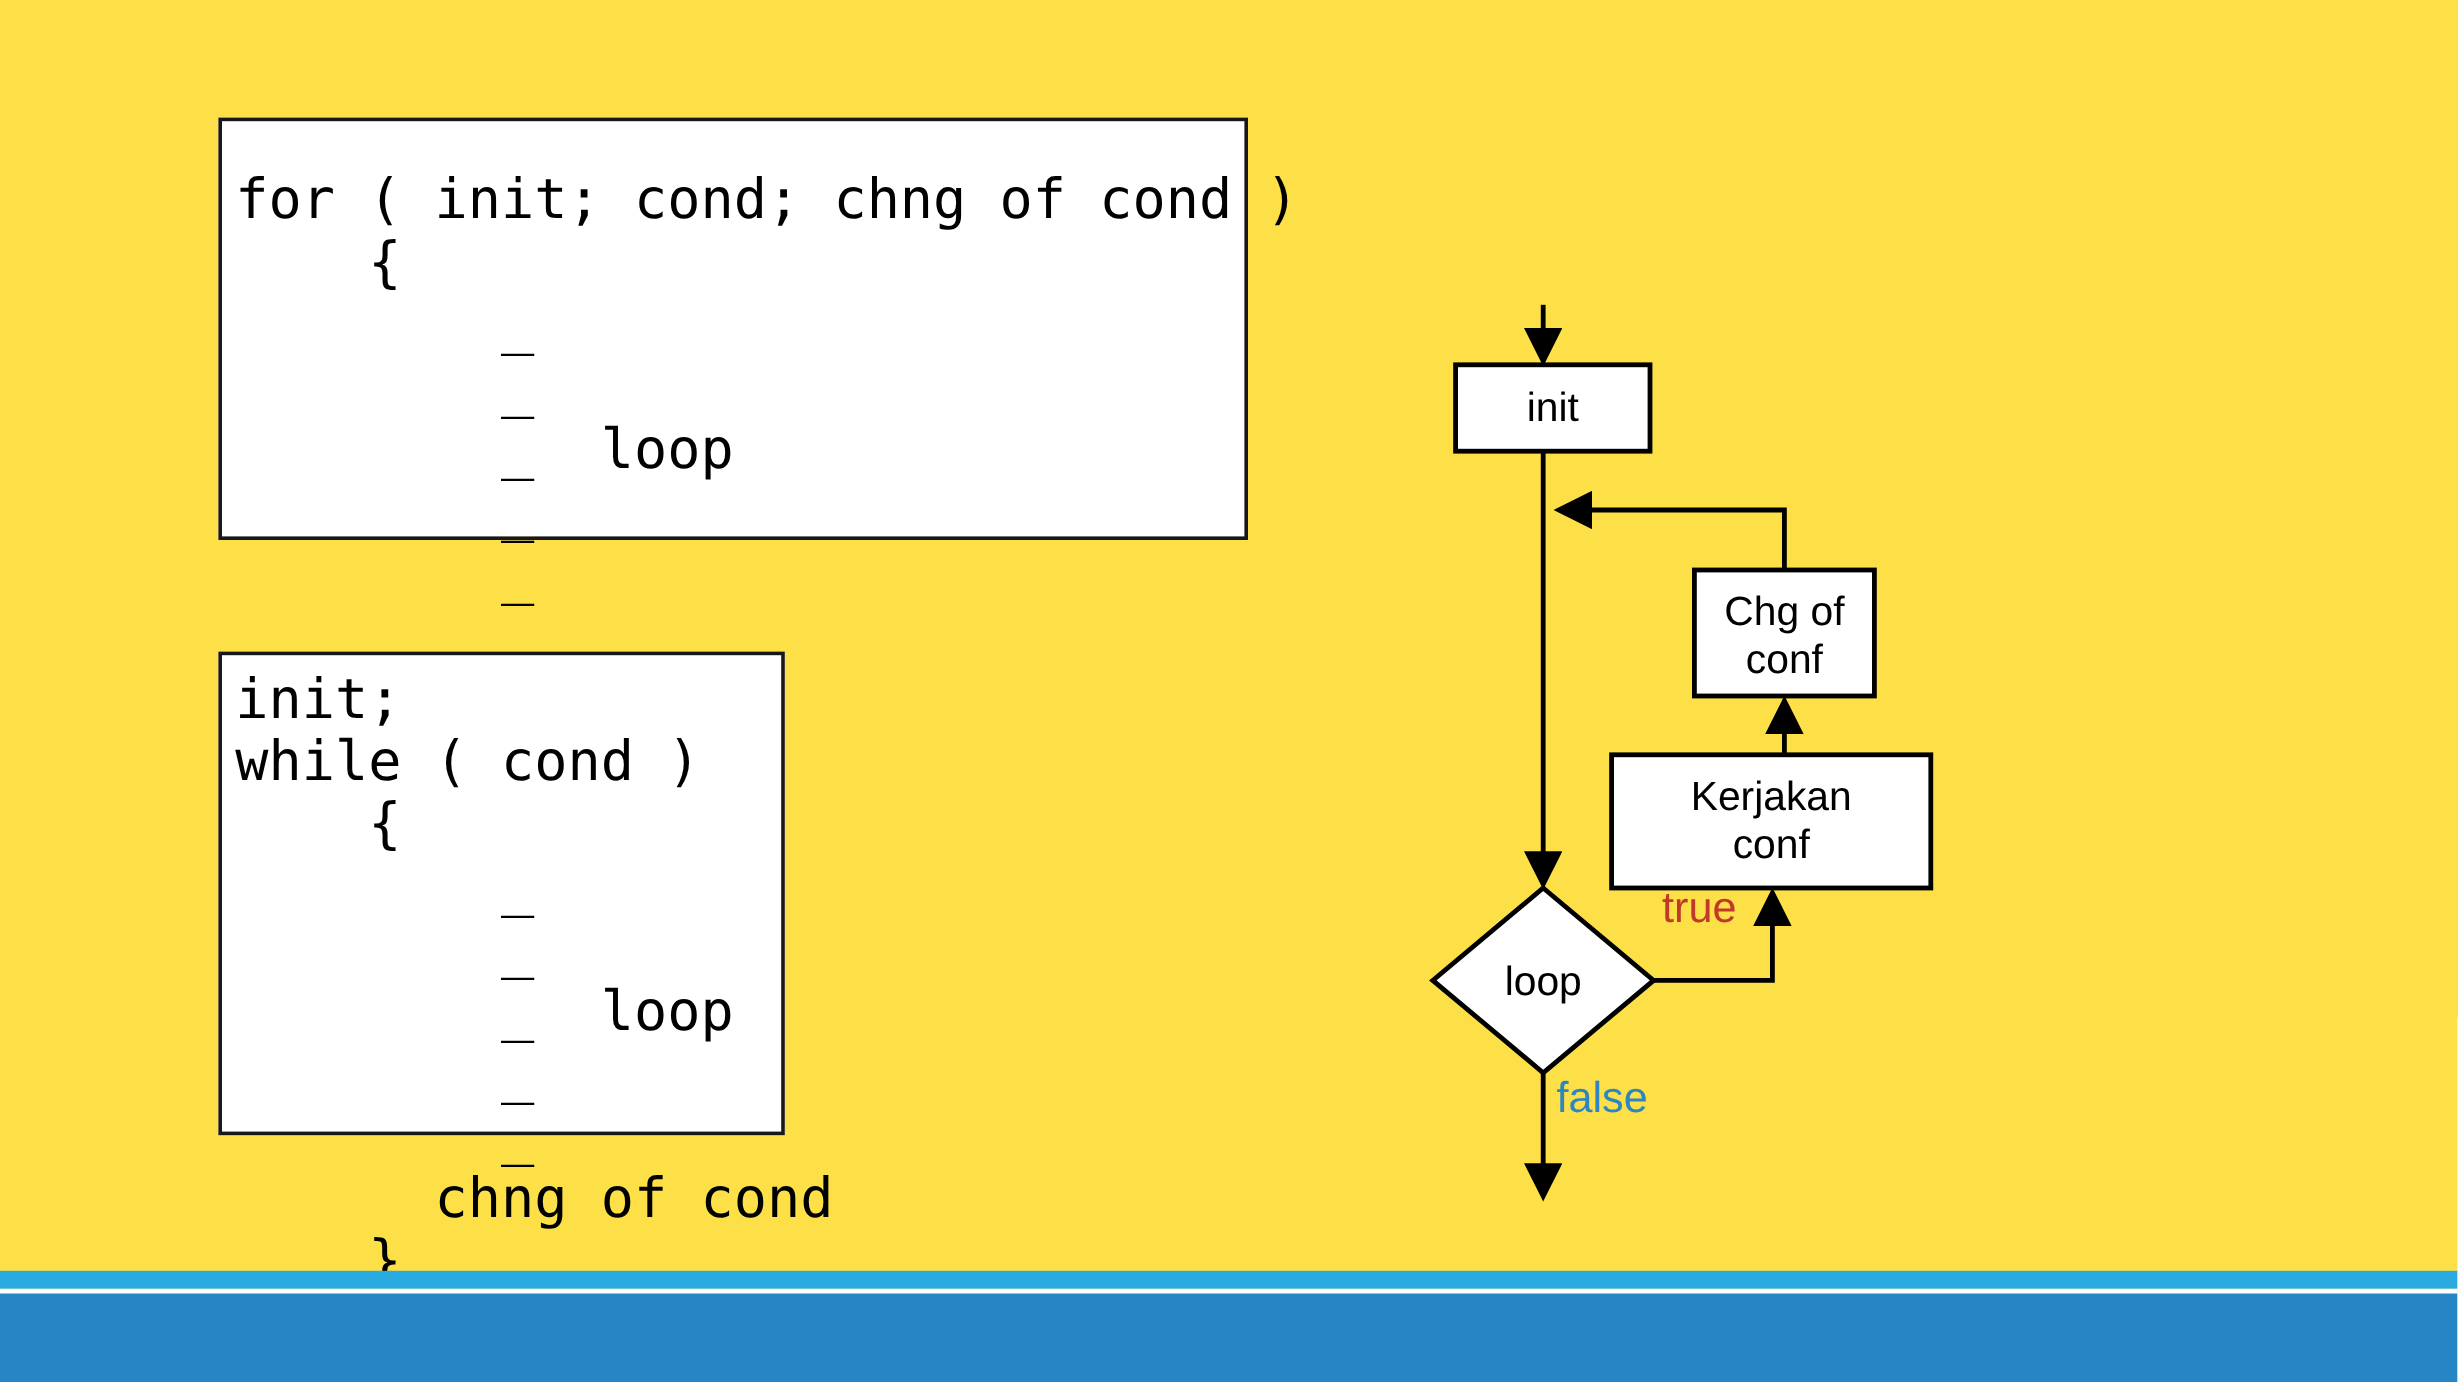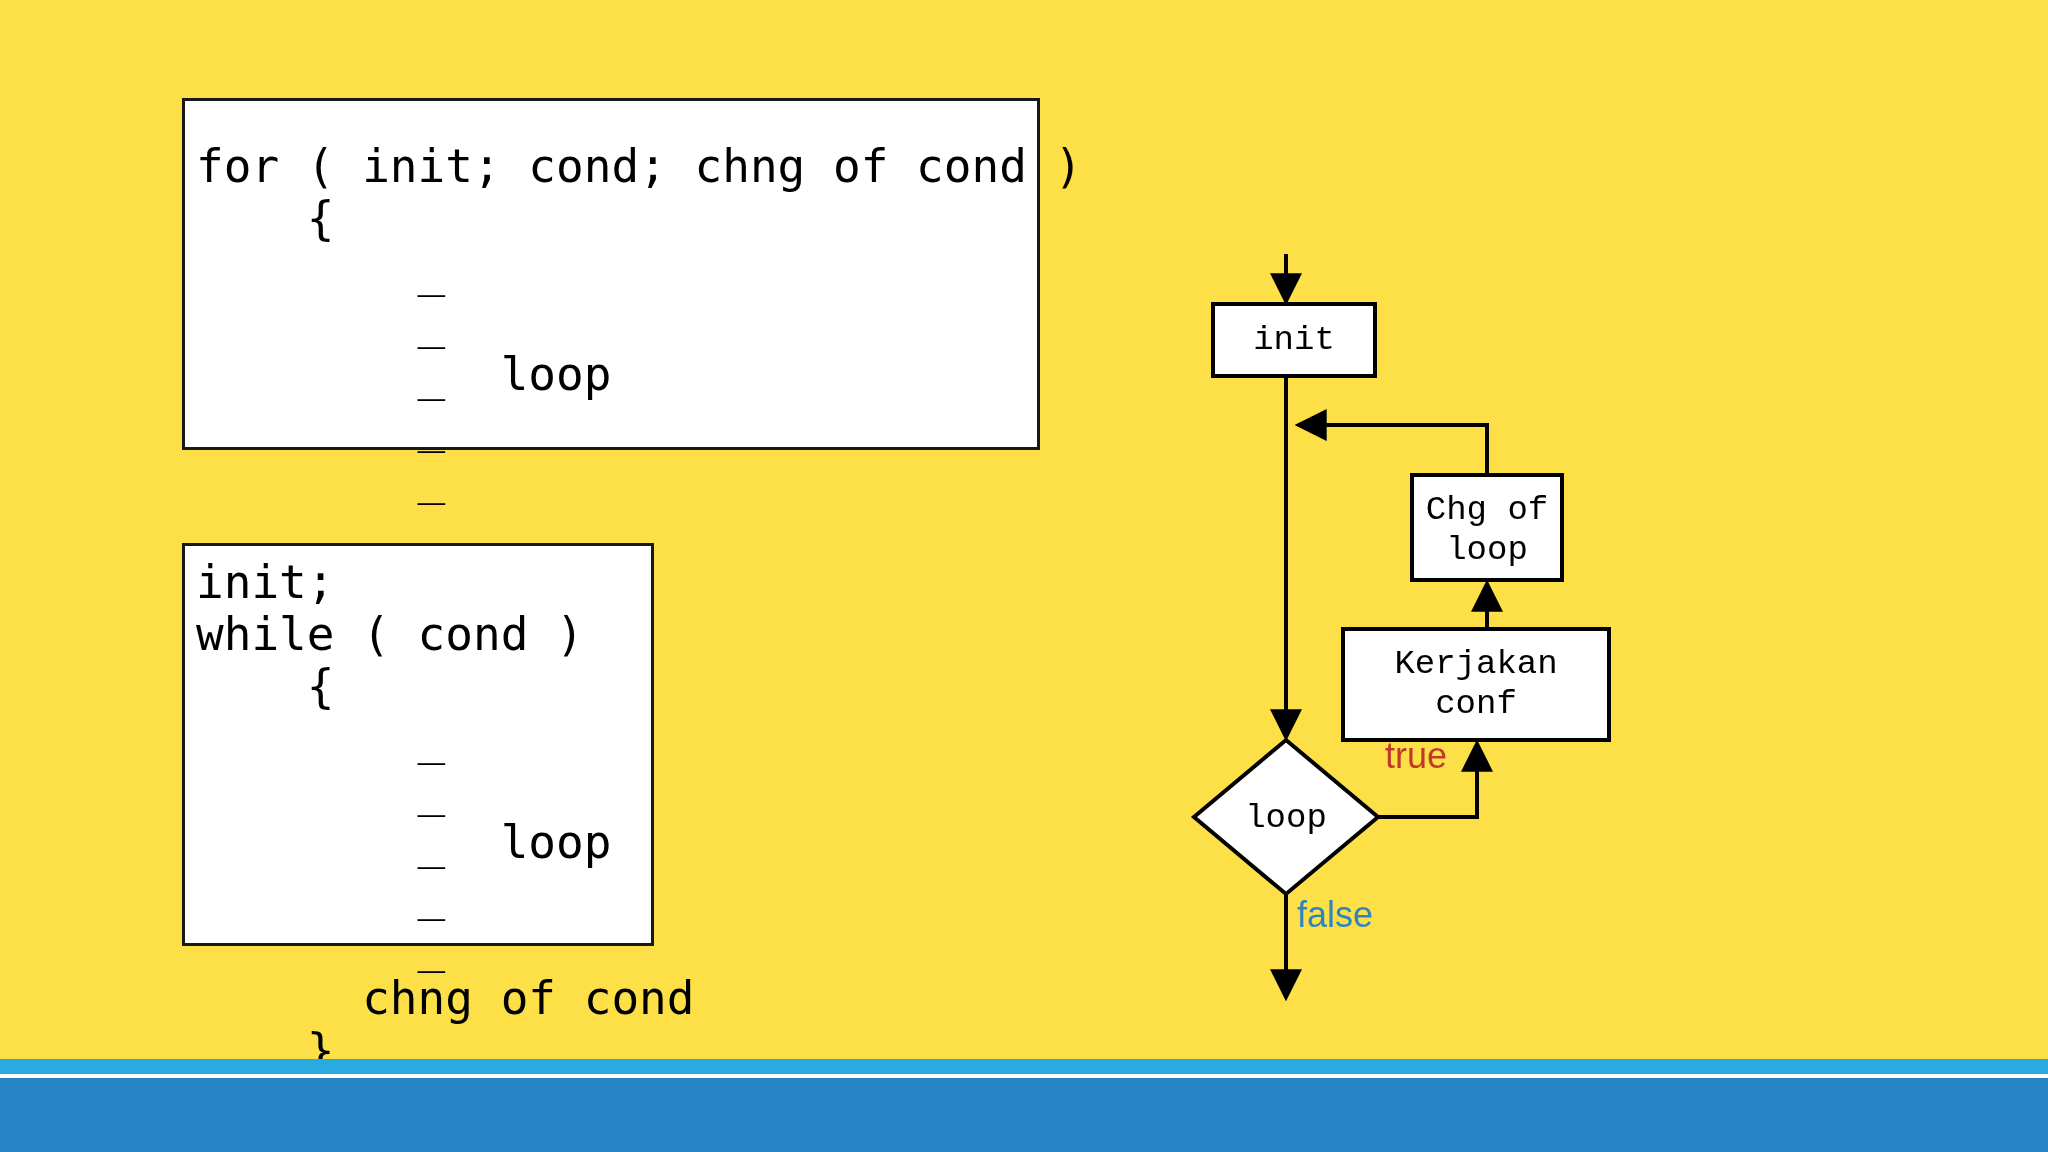--- a/index.html
+++ b/index.html
@@ -44,21 +44,21 @@
   #flow {
     position: absolute;
     left: 0;
     top: 0;
     width: 2048px;
     height: 1152px;
     pointer-events: none;
   }
   .flow-label {
     position: absolute;
-    font-family: Liberation Mono, monospace;
+    font-family: Liberation Sans, sans-serif;
     font-size: 34px;
     line-height: 40px;
     color: #000000;
     text-align: center;
     white-space: pre-line;
   }
   .edge-label {
     position: absolute;
     font-family: "Liberation Sans", sans-serif;
     font-size: 36px;
@@ -134,21 +134,21 @@
     <polygon points="1286,740 1378,817 1286,894 1194,817" fill="#ffffff" stroke="#000000" stroke-width="4"></polygon>
 
     <polyline points="1378,817 1477,817 1477,745" fill="none" stroke="#000000" stroke-width="4" marker-end="url(#arrow)"></polyline>
 
     <line x1="1286" y1="894" x2="1286" y2="996" stroke="#000000" stroke-width="4" marker-end="url(#arrow)"></line>
   </svg>
 
   <div class="flow-label" id="label-init">init</div>
 
   <div class="flow-label" id="label-chg">Chg of
-loop</div>
+conf</div>
 
   <div class="flow-label" id="label-kerjakan">Kerjakan
 conf</div>
 
   <div class="flow-label" id="label-cond">loop</div>
 
   <div class="edge-label" id="label-true">true</div>
 
   <div class="edge-label" id="label-false">false</div>
 

